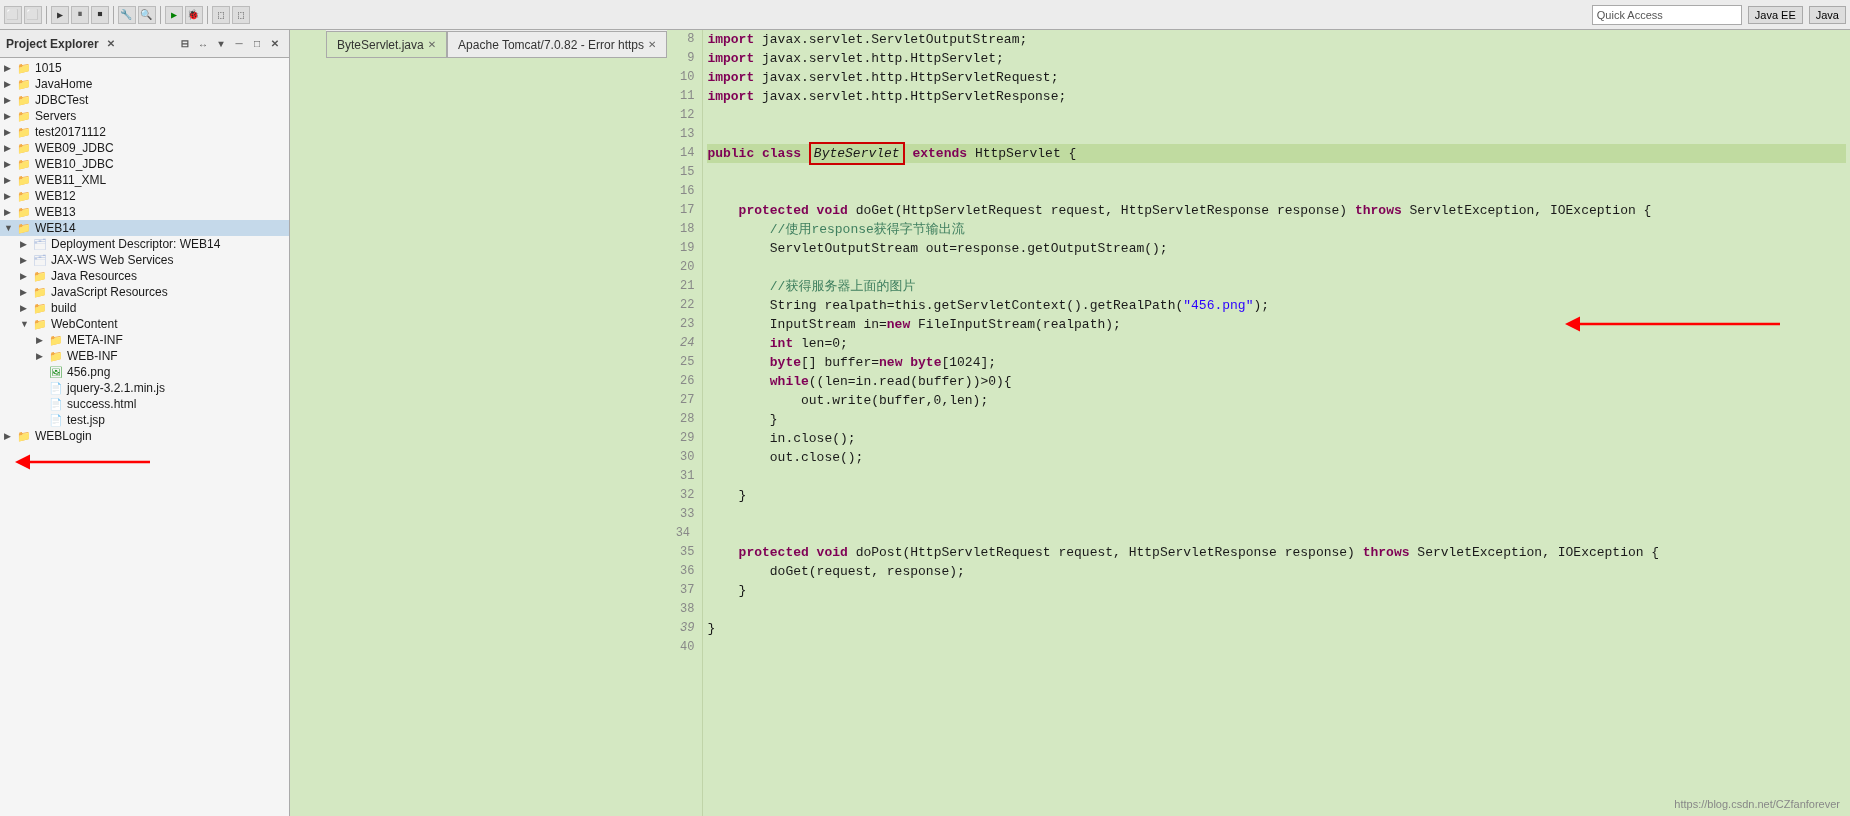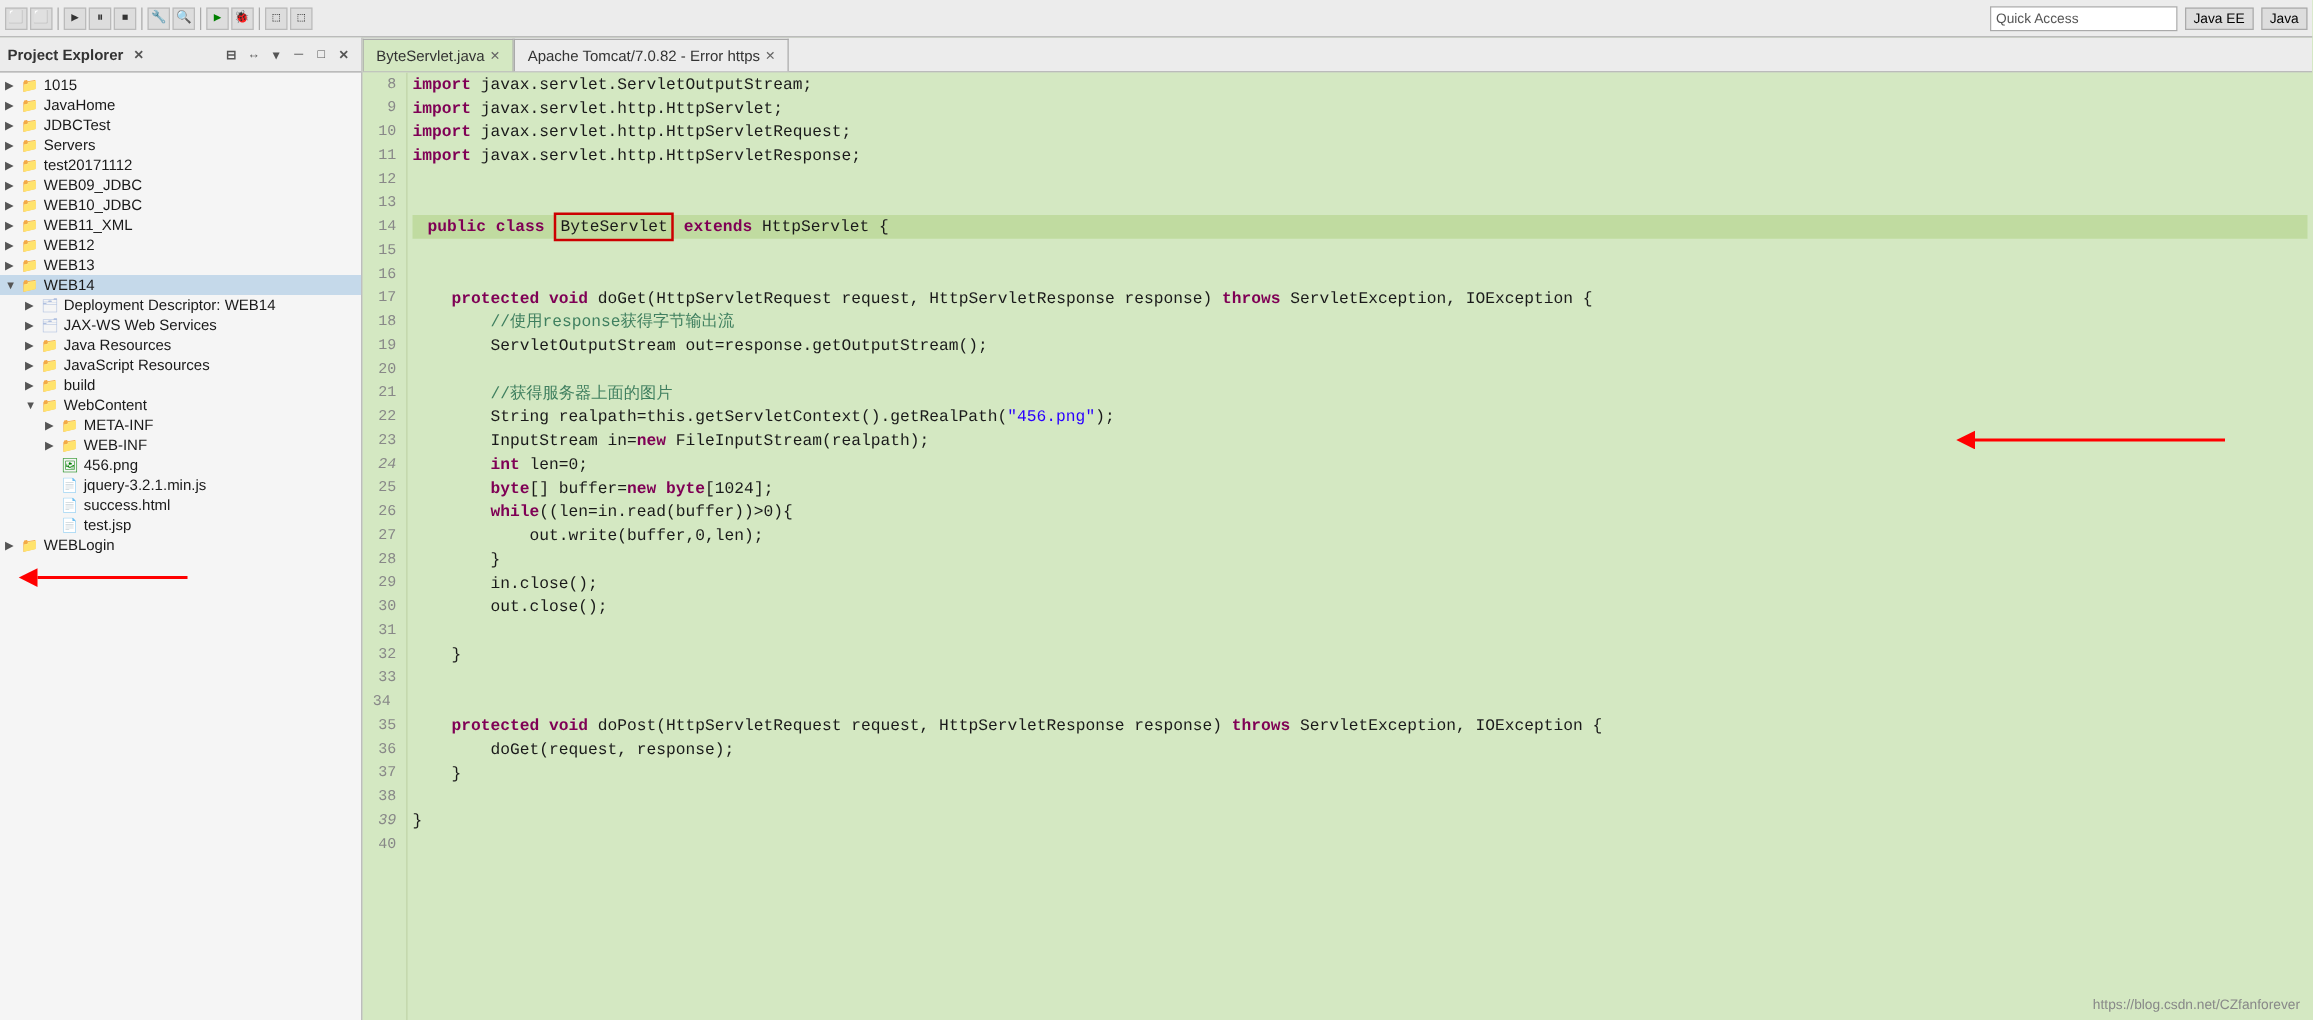--- a/index.html
+++ b/index.html
@@ -141,22 +141,22 @@
       display: inline-flex;
       align-items: center;
       justify-content: center;
       font-size: 11px;
     }
 
     
     #right-panel {
       flex: 1;
       display: flex;
-      flex-direction: column;
       overflow: hidden;
+      margin-left: 36px;
     }
 
     
     #tab-bar {
       height: 28px;
       background: #ececec;
       border-bottom: 1px solid #aaa;
       display: flex;
       align-items: flex-end;
       flex-shrink: 0;
@@ -218,28 +218,28 @@
       color: #1a1a1a;
     }
     .code-line {
       height: 19px;
       display: flex;
       align-items: center;
       position: relative;
     }
     .code-line.active-line {
       background: #c0dba0;
-      padding-left: 12px;
     }
 
     
     .red-box {
       border: 2px solid #cc0000;
       padding: 0 3px;
       display: inline-block;
+      font-style: italic;
     }
 
     
     .watermark {
       position: absolute;
       bottom: 6px;
       right: 10px;
       font-size: 11px;
       color: #888;
       font-family: Arial, sans-serif;

